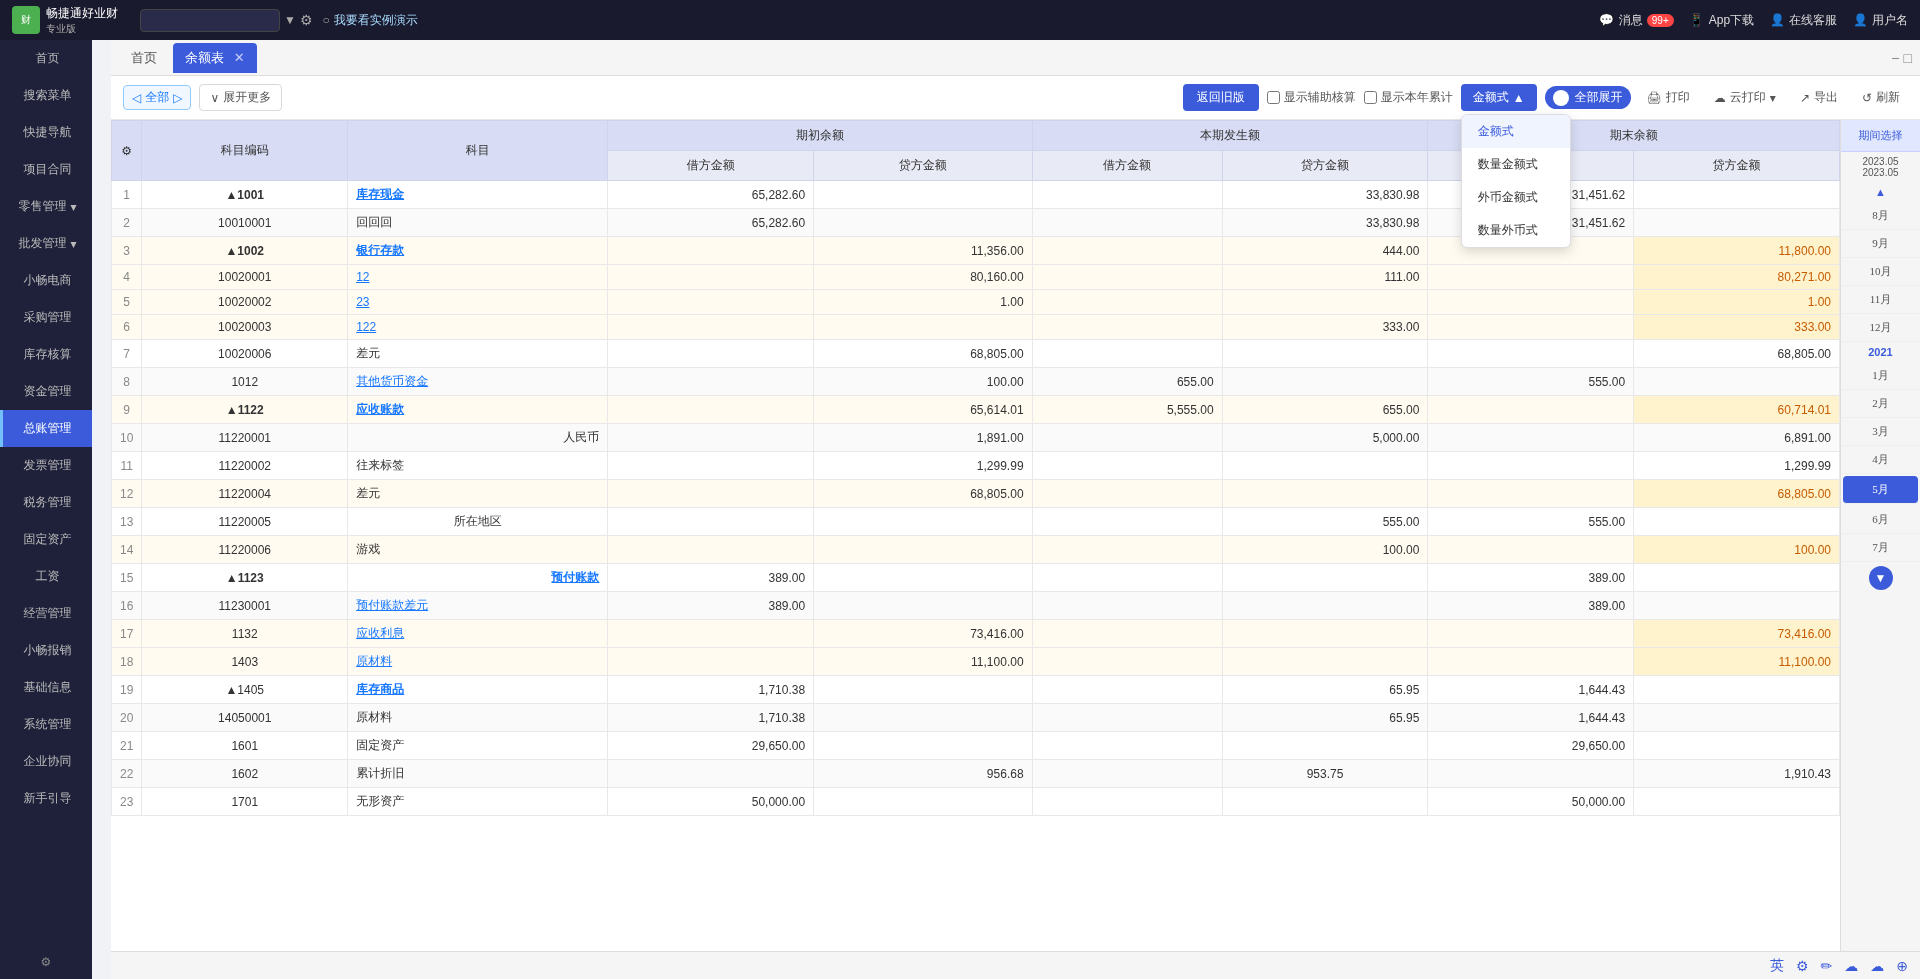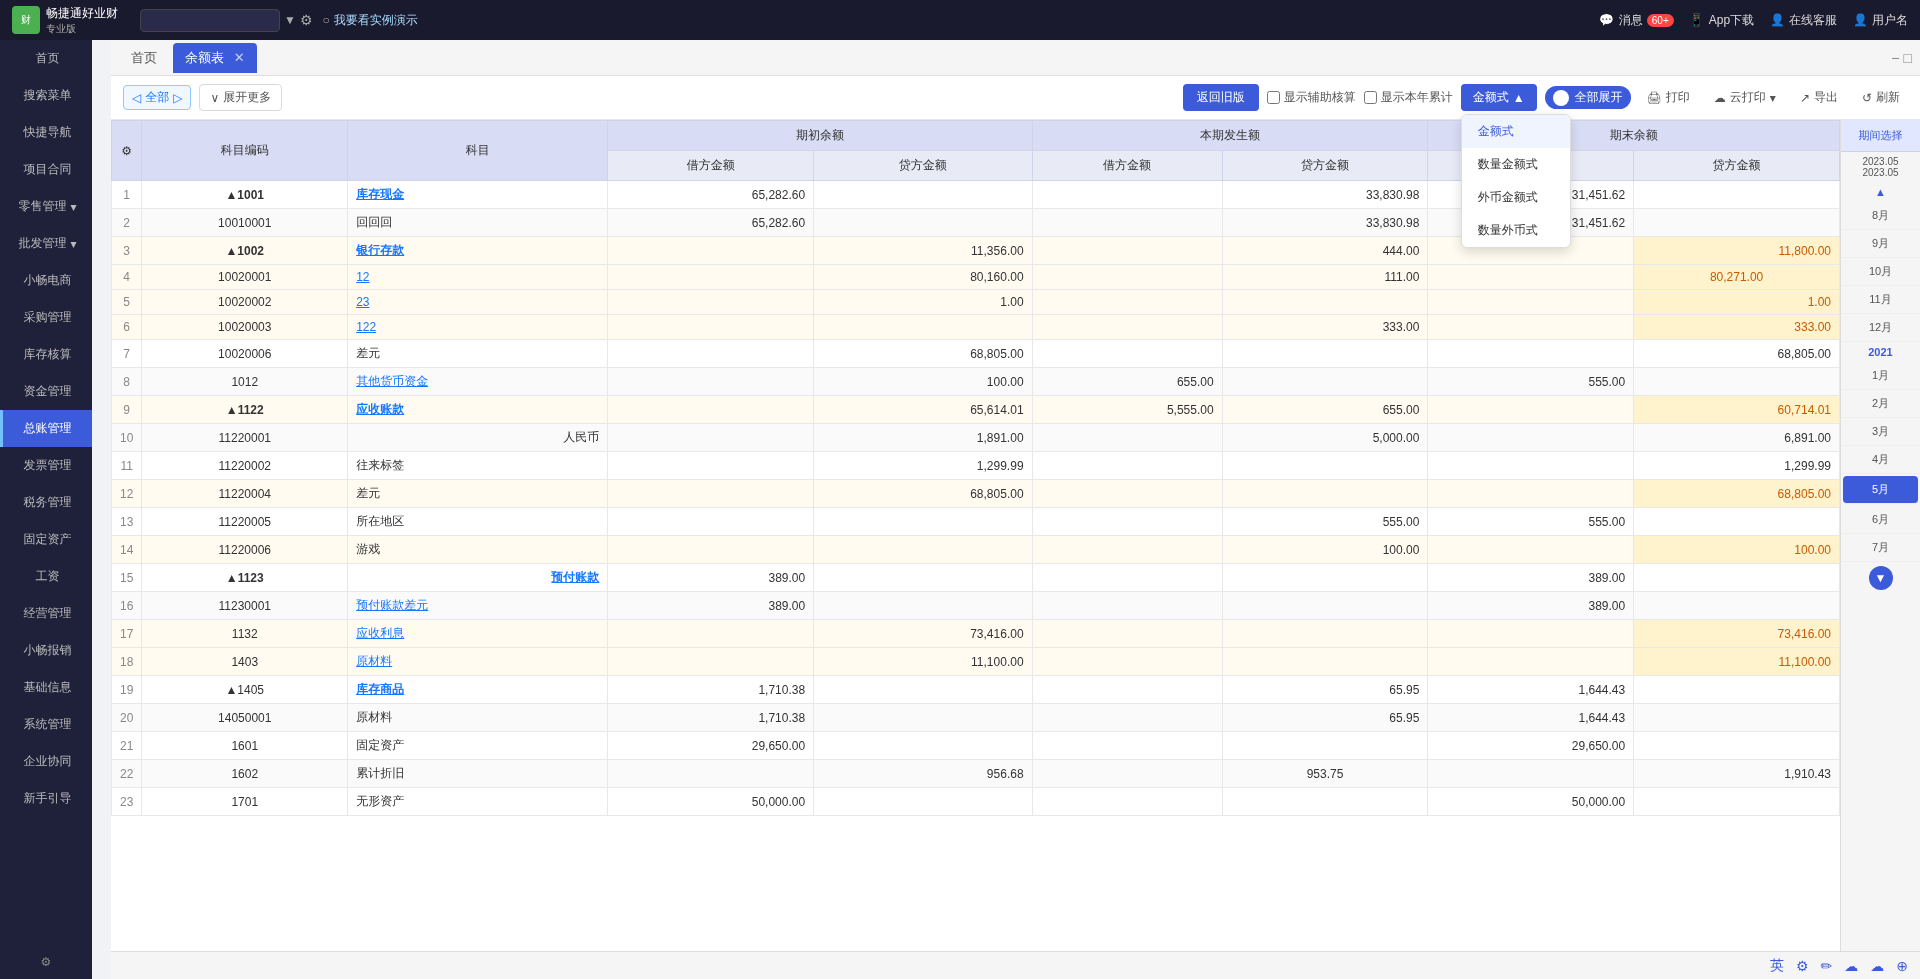--- a/index.html
+++ b/index.html
@@ -212,20 +212,21 @@
       font-size: 11px;
       border-bottom: 1px solid #c7d0ff;
     }
     .year-label { padding: 4px 6px; font-weight: bold; color: #333; text-align: center; }
     .month-item {
       padding: 6px 8px;
       text-align: center;
       cursor: pointer;
       color: #555;
       border-bottom: 1px solid #eee;
+      font-family: Liberation Serif, serif;
     }
     .month-item.active { background: #3b5bdb; color: white; border-radius: 4px; margin: 2px; }
     
     .nav-arrow {
       text-align: center;
       padding: 4px;
       cursor: pointer;
       color: #3b5bdb;
     }
 
@@ -263,21 +264,21 @@
     </div>
     <div class="demo-link">
       <span style="color:#aaa;font-size:12px;">○</span>
       <span>我要看实例演示</span>
     </div>
   </div>
   <div class="top-header-right">
     <div class="header-btn">
       <span>💬</span>
       <span>消息</span>
-      <span class="badge">60+</span>
+      <span class="badge">99+</span>
     </div>
     <div class="header-btn">
       <span>📱</span>
       <span>App下载</span>
     </div>
     <div class="header-btn">
       <span>👤</span>
       <span>在线客服</span>
     </div>
     <div class="header-btn">
@@ -444,21 +445,21 @@
               </tr>
               <tr style="background: rgb(255, 251, 240);">
                 <td class="row-index">4</td>
                 <td class="account-code">10020001</td>
                 <td class="account-name" style="text-align: left;">12</td>
                 <td style="text-align: right; padding-right: 8px;"></td>
                 <td style="text-align: right; padding-right: 8px;">80,160.00</td>
                 <td style="text-align: right; padding-right: 8px;"></td>
                 <td style="text-align: right; padding-right: 8px;">111.00</td>
                 <td style="text-align: right; padding-right: 8px;"></td>
-                <td style="text-align: center; padding-right: 8px; background: rgb(255, 243, 205); color: rgb(198, 91, 0);">80,271.00</td>
+                <td style="text-align: right; padding-right: 8px; background: rgb(255, 243, 205); color: rgb(198, 91, 0);">80,271.00</td>
               </tr>
               <tr style="background: rgb(255, 251, 240);">
                 <td class="row-index">5</td>
                 <td class="account-code">10020002</td>
                 <td class="account-name" style="text-align: left;">23</td>
                 <td style="text-align: right; padding-right: 8px;"></td>
                 <td style="text-align: right; padding-right: 8px;">1.00</td>
                 <td style="text-align: right; padding-right: 8px;"></td>
                 <td style="text-align: right; padding-right: 8px;"></td>
                 <td style="text-align: right; padding-right: 8px;"></td>
@@ -537,21 +538,21 @@
                 <td style="text-align: right; padding-right: 8px;"></td>
                 <td style="text-align: right; padding-right: 8px;">68,805.00</td>
                 <td style="text-align: right; padding-right: 8px;"></td>
                 <td style="text-align: right; padding-right: 8px;"></td>
                 <td style="text-align: right; padding-right: 8px;"></td>
                 <td style="text-align: right; padding-right: 8px; background: rgb(255, 243, 205); color: rgb(198, 91, 0);">68,805.00</td>
               </tr>
               <tr>
                 <td class="row-index">13</td>
                 <td class="account-code">11220005</td>
-                <td class="account-name-plain" style="text-align: left;">所在地区</td>
+                <td class="account-name-plain" style="text-align: center;">所在地区</td>
                 <td style="text-align: right; padding-right: 8px;"></td>
                 <td style="text-align: right; padding-right: 8px;"></td>
                 <td style="text-align: right; padding-right: 8px;"></td>
                 <td style="text-align: right; padding-right: 8px;">555.00</td>
                 <td style="text-align: right; padding-right: 8px;">555.00</td>
                 <td style="text-align: right; padding-right: 8px;"></td>
               </tr>
               <tr style="background: rgb(255, 251, 240);">
                 <td class="row-index">14</td>
                 <td class="account-code">11220006</td>

